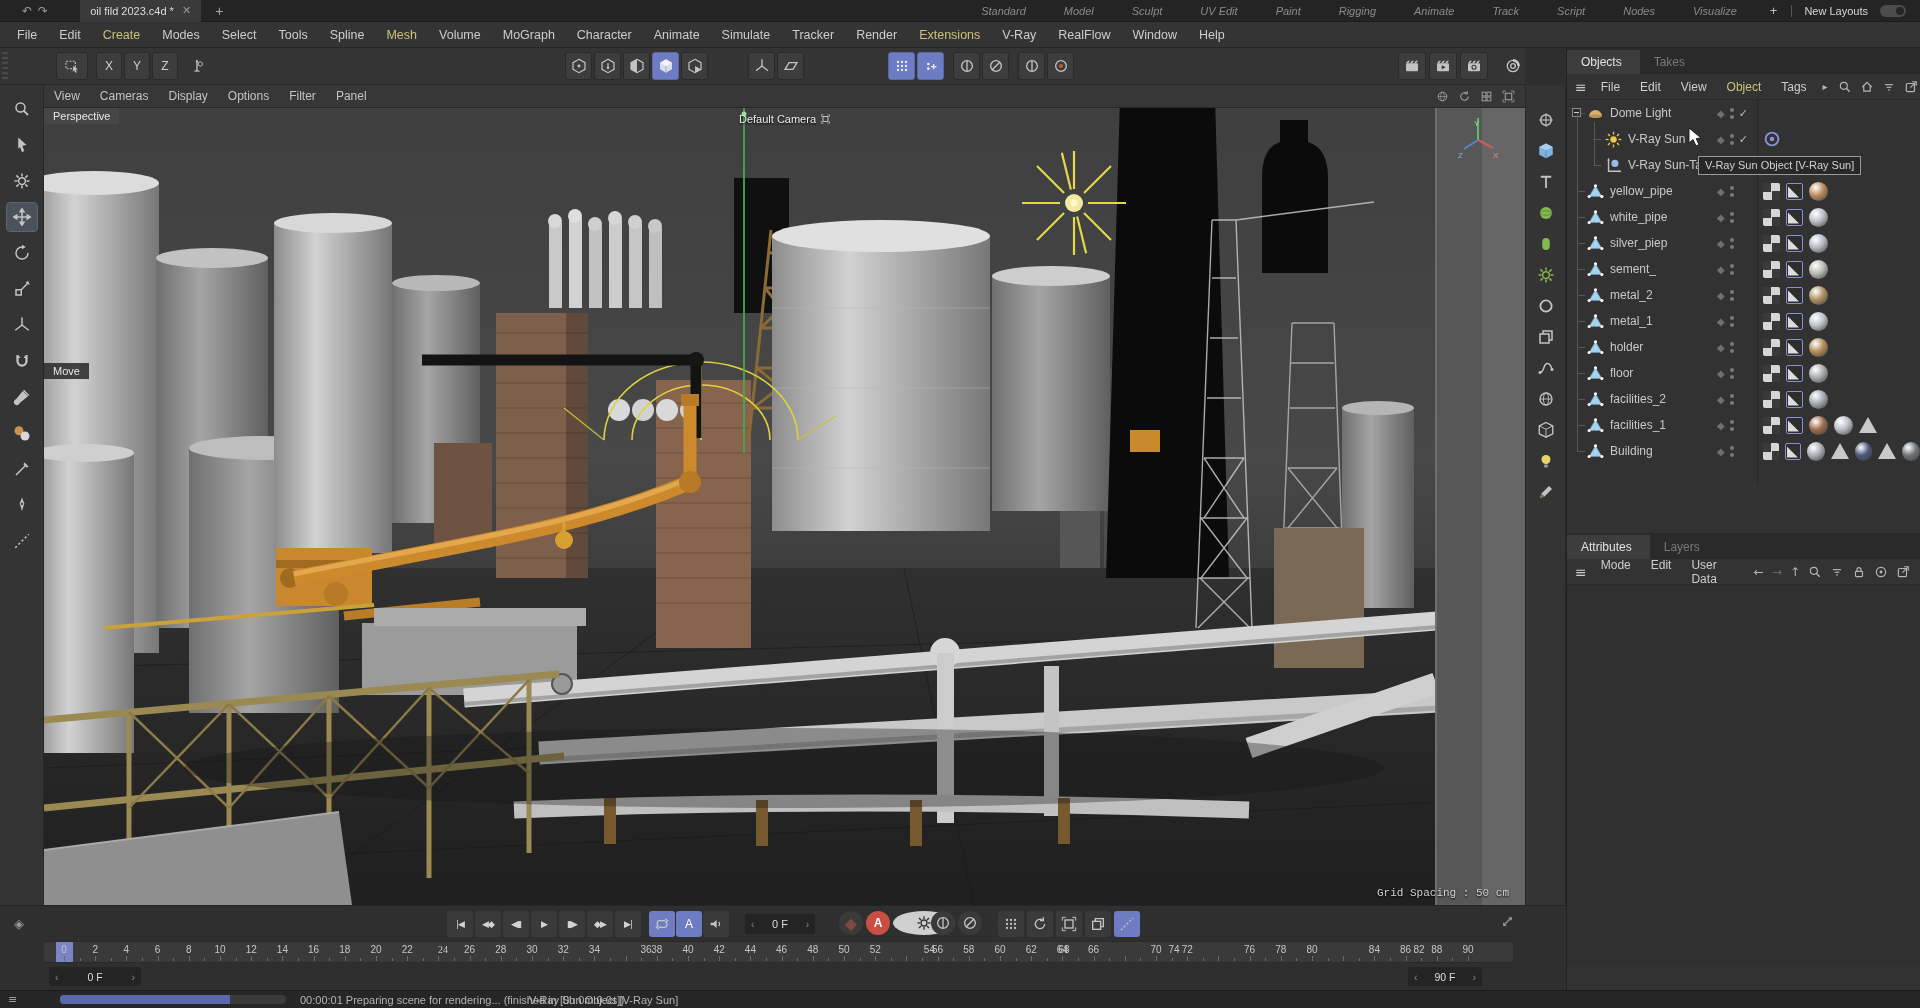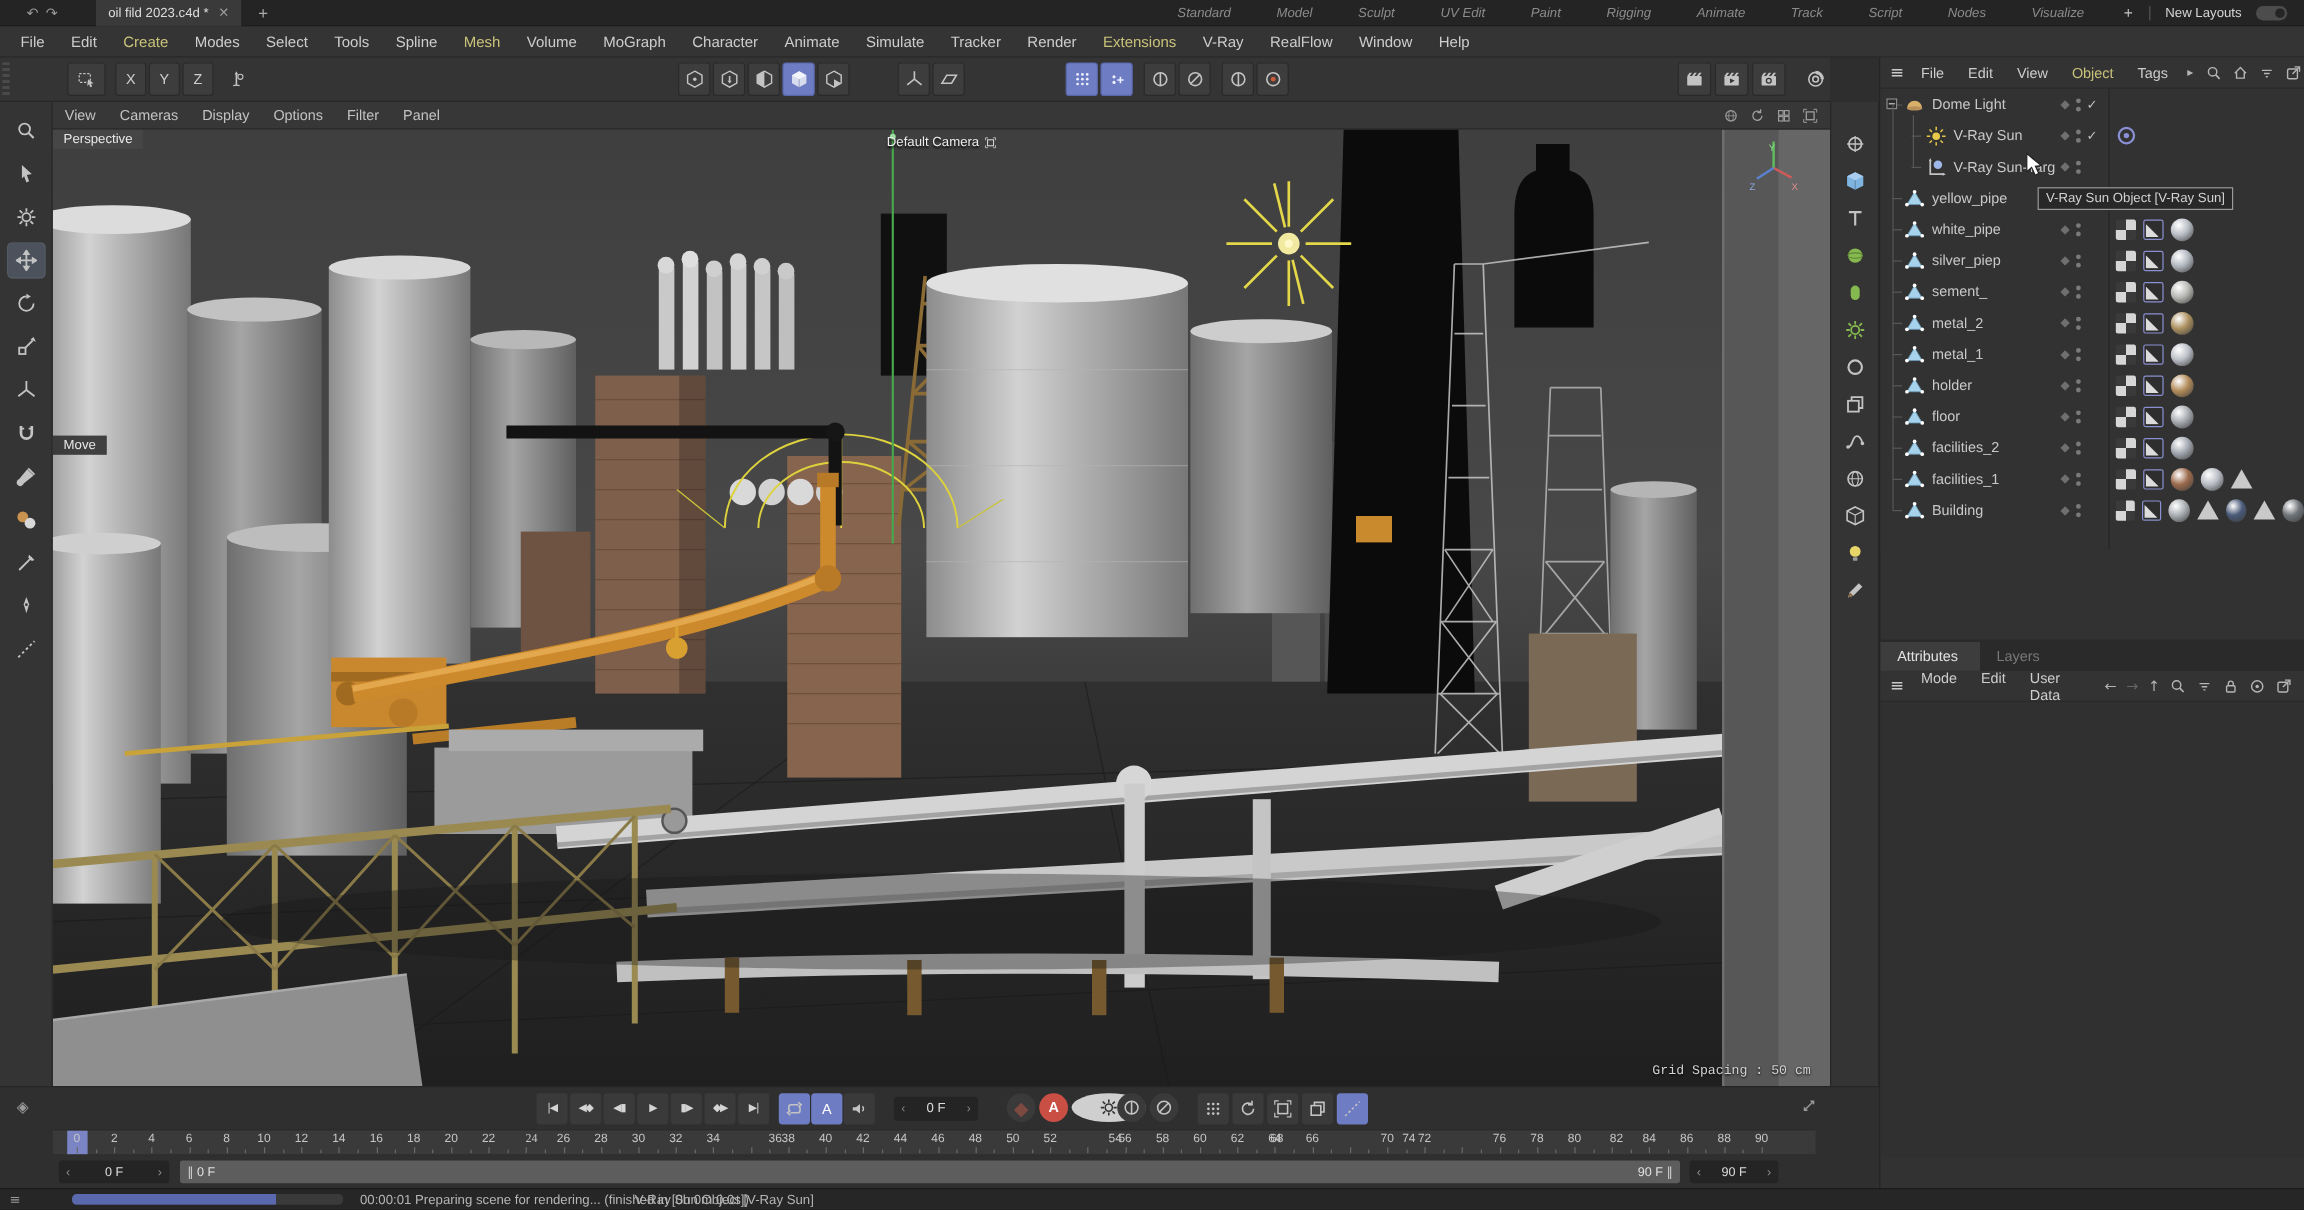--- a/index.html
+++ b/index.html
@@ -923,20 +923,24 @@
         <line x1="21" y1="28" x2="36" y2="36" stroke="#d05a5a" stroke-width="2"></line>
         <line x1="21" y1="28" x2="7" y2="37" stroke="#5a82d0" stroke-width="2"></line>
         <text x="17" y="14" fill="#8fdf8f" font-size="8" font-family="Liberation Sans">Y</text>
         <text x="36" y="46" fill="#e08f8f" font-size="8" font-family="Liberation Sans">X</text>
         <text x="1" y="46" fill="#8fa8e0" font-size="8" font-family="Liberation Sans">Z</text>
       </svg>
     </div>
   </div>
 
   <div class="rpanel">
+    <div class="ptabs" id="om-tabs">
+        <span class="ptab active">Objects</span>
+        <span class="ptab">Takes</span>
+      </div>
     <div class="pmenu">
       <span class="burger">≡</span>
       <span id="om-menu" style="display:flex;">
           <span class="mi">File</span>
           <span class="mi">Edit</span>
           <span class="mi">View</span>
           <span class="mi accent">Object</span>
           <span class="mi">Tags</span>
         </span>
       <span style="color:#b5b5b5;font-family:'DejaVu Sans';font-size:10px;padding:0 6px;">▸</span>
@@ -1401,21 +1405,21 @@
         <span class="rlabel" style="left: 987.2px;">62</span>
         <span class="rlabel" style="left: 1018.4px;">64</span>
         <span class="rlabel" style="left: 1049.6px;">66</span>
         <span class="rlabel" style="left: 1020px;">68</span>
         <span class="rlabel" style="left: 1112px;">70</span>
         <span class="rlabel" style="left: 1143.2px;">72</span>
         <span class="rlabel" style="left: 1130px;">74</span>
         <span class="rlabel" style="left: 1205.6px;">76</span>
         <span class="rlabel" style="left: 1236.8px;">78</span>
         <span class="rlabel" style="left: 1268px;">80</span>
-        <span class="rlabel" style="left: 1303px;">82</span>
+        <span class="rlabel" style="left: 1375px;">82</span>
         <span class="rlabel" style="left: 1330.4px;">84</span>
         <span class="rlabel" style="left: 1361.6px;">86</span>
         <span class="rlabel" style="left: 1392.8px;">88</span>
         <span class="rlabel" style="left: 1424px;">90</span>
         <span class="rtick" style="left: 20px; height: 5px;"></span>
         <span class="rtick" style="left: 35.6px; height: 3px;"></span>
         <span class="rtick" style="left: 51.2px; height: 5px;"></span>
         <span class="rtick" style="left: 66.8px; height: 3px;"></span>
         <span class="rtick" style="left: 82.4px; height: 5px;"></span>
         <span class="rtick" style="left: 98px; height: 3px;"></span>
@@ -1504,24 +1508,20 @@
         <span class="rtick" style="left: 1392.8px; height: 5px;"></span>
         <span class="rtick" style="left: 1408.4px; height: 3px;"></span>
         <span class="rtick" style="left: 1424px; height: 5px;"></span>
       </div>
     <div class="tl-range">
       <div class="spin" style="left:5px;width:92px;">
         <span class="ar">‹</span>
         <span class="val">0 F</span>
         <span class="ar">›</span>
       </div>
-      <div class="rangebar">
-        <span><span class="h">‖</span> <span>0 F</span></span>
-        <span><span>90 F</span> <span class="h">‖</span></span>
-      </div>
       <div class="spin" style="left:1364px;width:74px;">
         <span class="ar">‹</span>
         <span class="val">90 F</span>
         <span class="ar">›</span>
       </div>
     </div>
   </div>
 
   <div class="statusbar">
     <span class="burger">≡</span>

